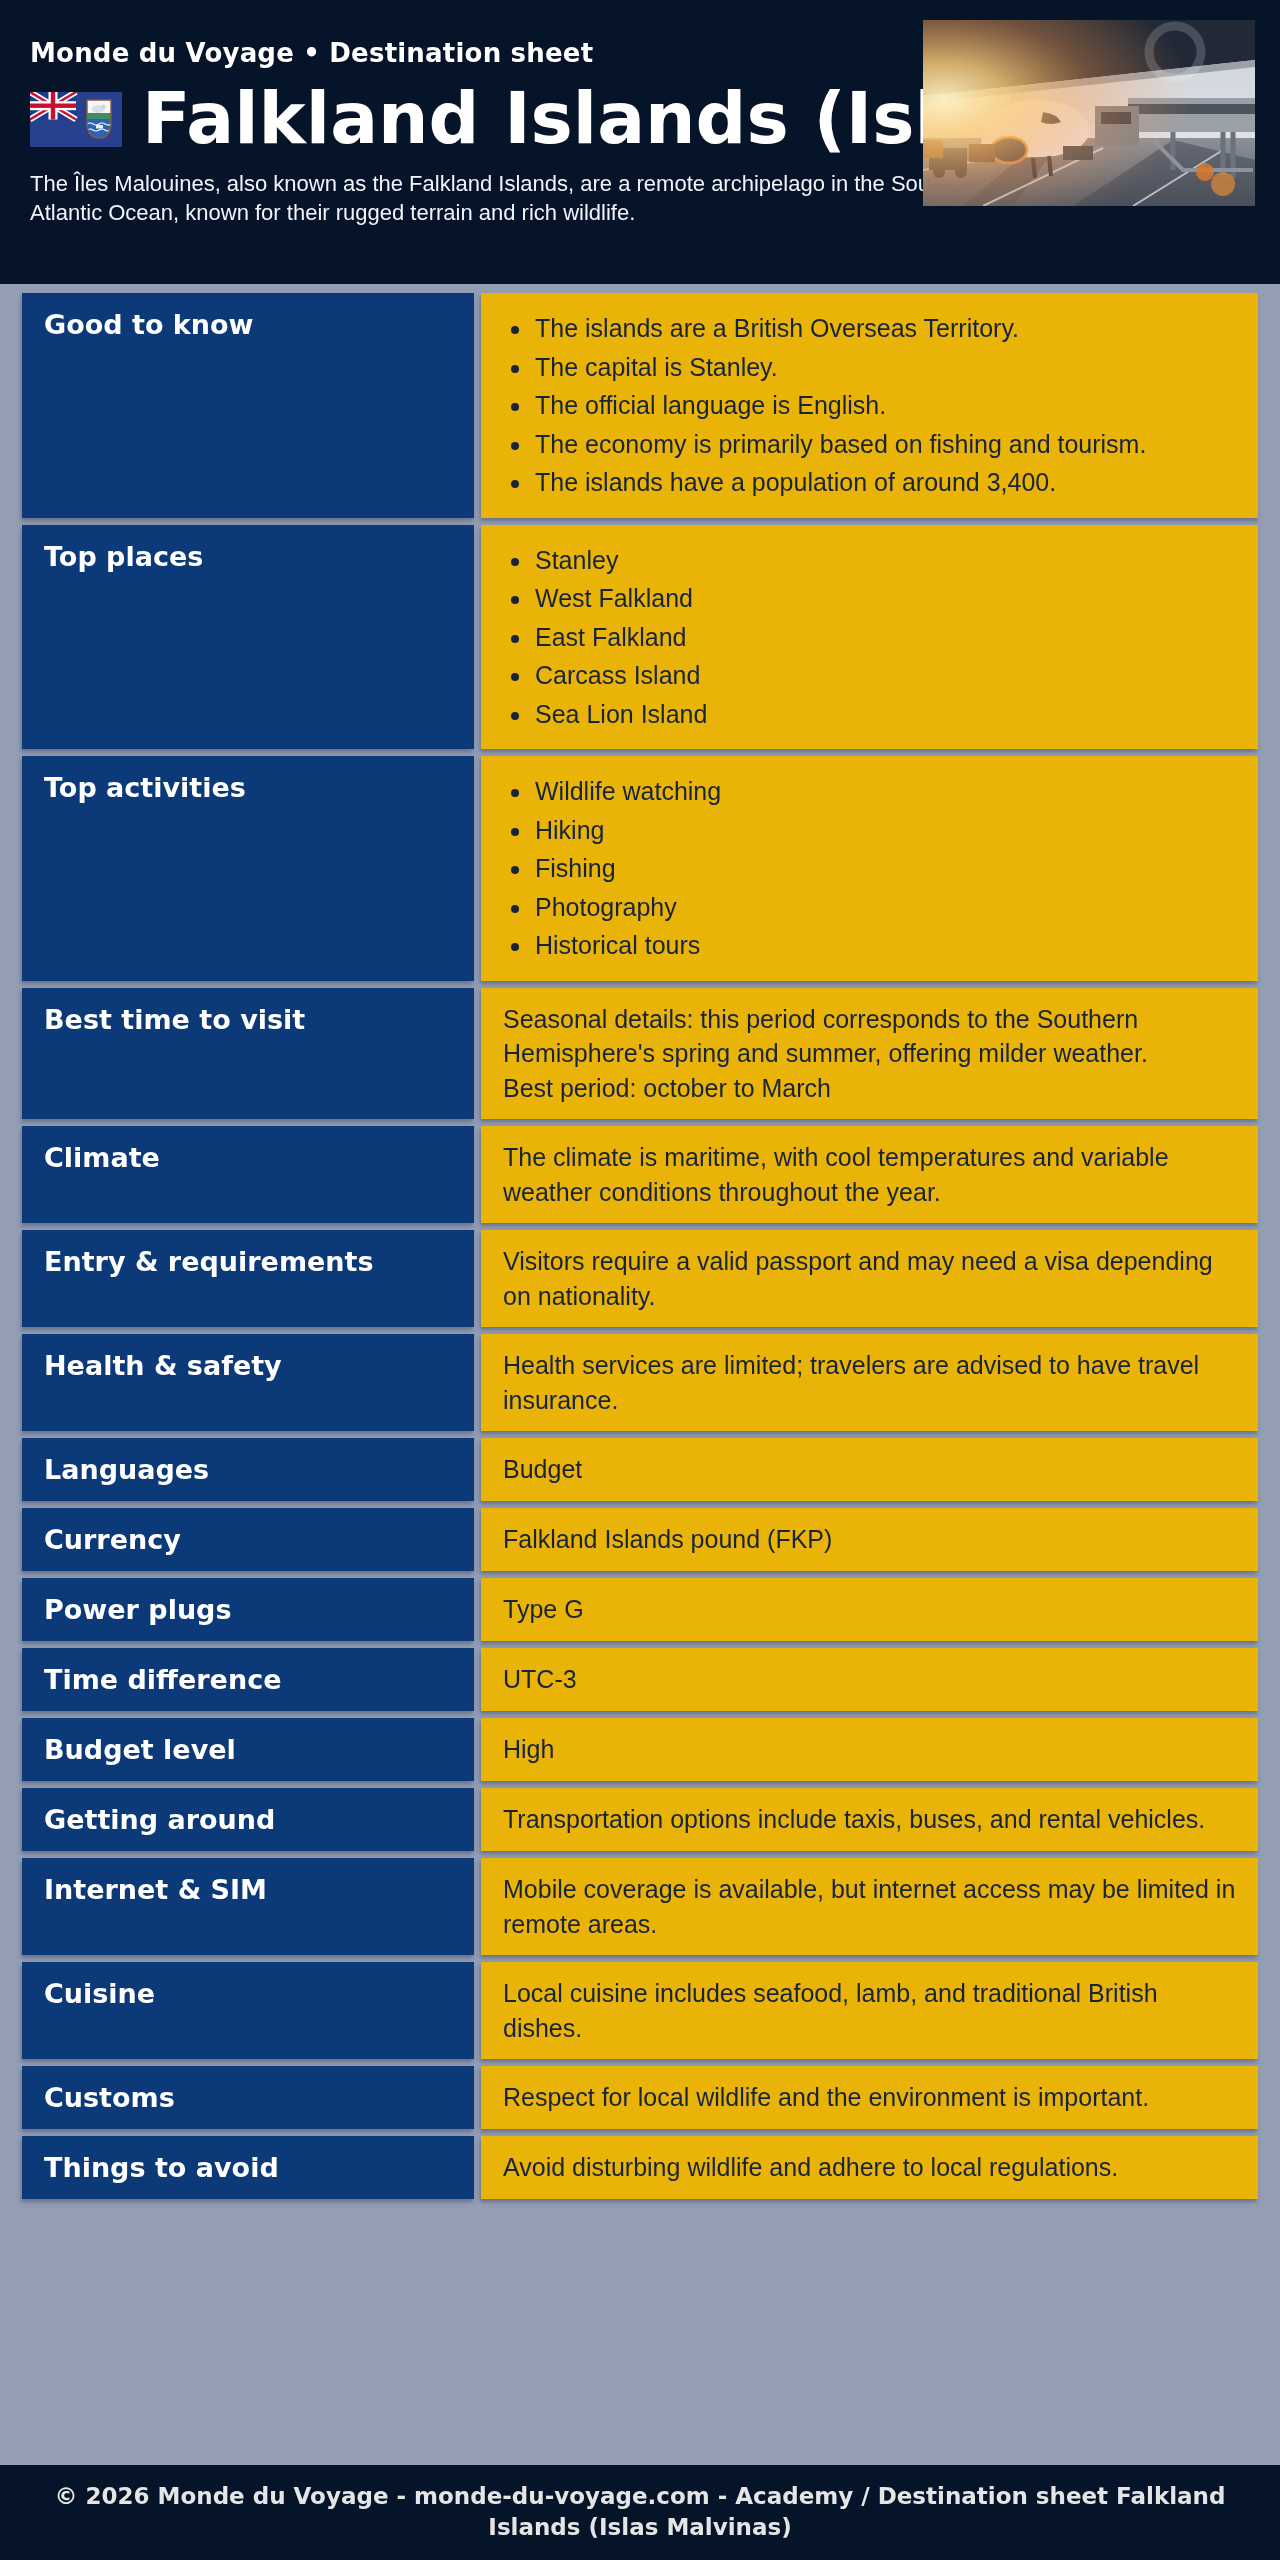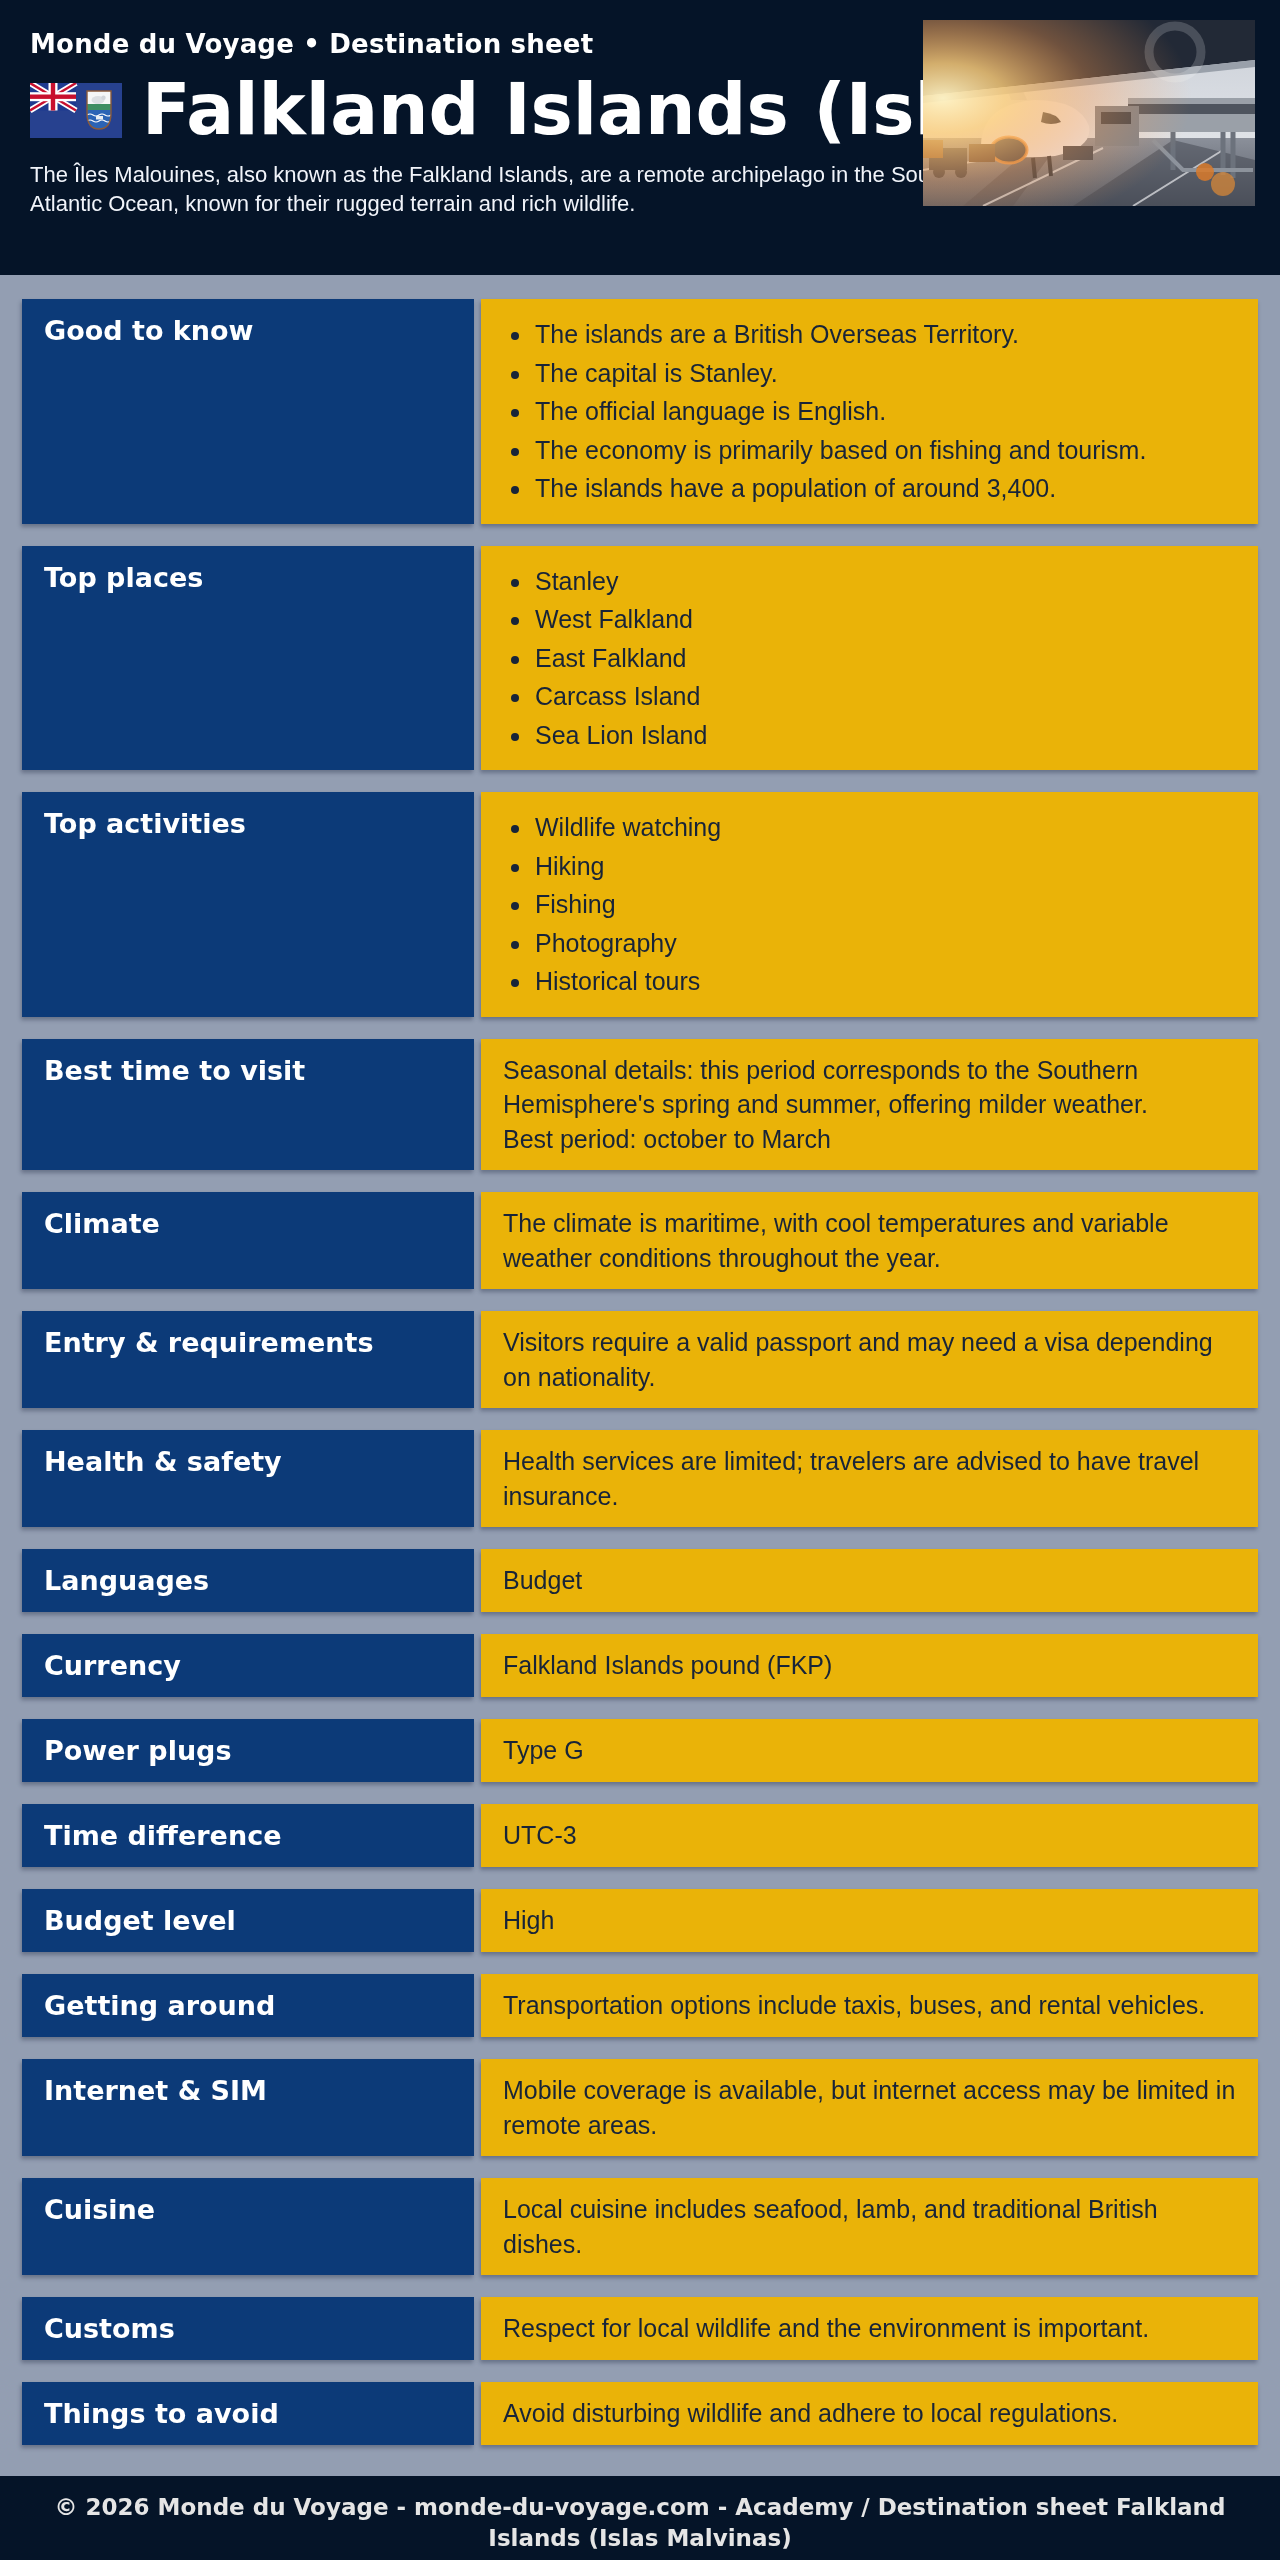--- a/index.html
+++ b/index.html
@@ -11,21 +11,21 @@
     flex-direction: column;
     font-family: "Liberation Sans", sans-serif;
     -webkit-font-smoothing: antialiased;
   }
 
   
   .header {
     position: relative;
     background: #051428;
     color: #ffffff;
-    padding: 29px 30px 34px 30px;
+    padding: 38px 30px 34px 30px;
     flex: 0 0 auto;
   }
   .kicker {
     font-family: "DejaVu Sans", sans-serif;
     font-weight: bold;
     font-size: 26px;
     letter-spacing: 0.2px;
   }
   .title-row {
     display: flex;
@@ -56,21 +56,21 @@
     width: 332px;
     height: 186px;
     display: block;
   }
 
   
   .sheet-wrap { padding: 9px 22px 0 22px; flex: 0 0 auto; }
   .sheet-table { width: 100%; }
   .row { display: flex; gap: 7px; margin-top: 7px; }
   .row:first-child { margin-top: 0; }
-  .cell { box-shadow: -1px 3px 4px rgba(25, 35, 60, 0.35); margin-top: 15px; }
+  .cell { box-shadow: -1px 3px 4px rgba(25, 35, 60, 0.35); }
   .cell.label {
     width: 452px;
     flex: 0 0 auto;
     background: #0c3a78;
     color: #ffffff;
     font-family: "DejaVu Sans", sans-serif;
     font-weight: bold;
     font-size: 27px;
     padding: 16px 22px;
     box-sizing: border-box;

